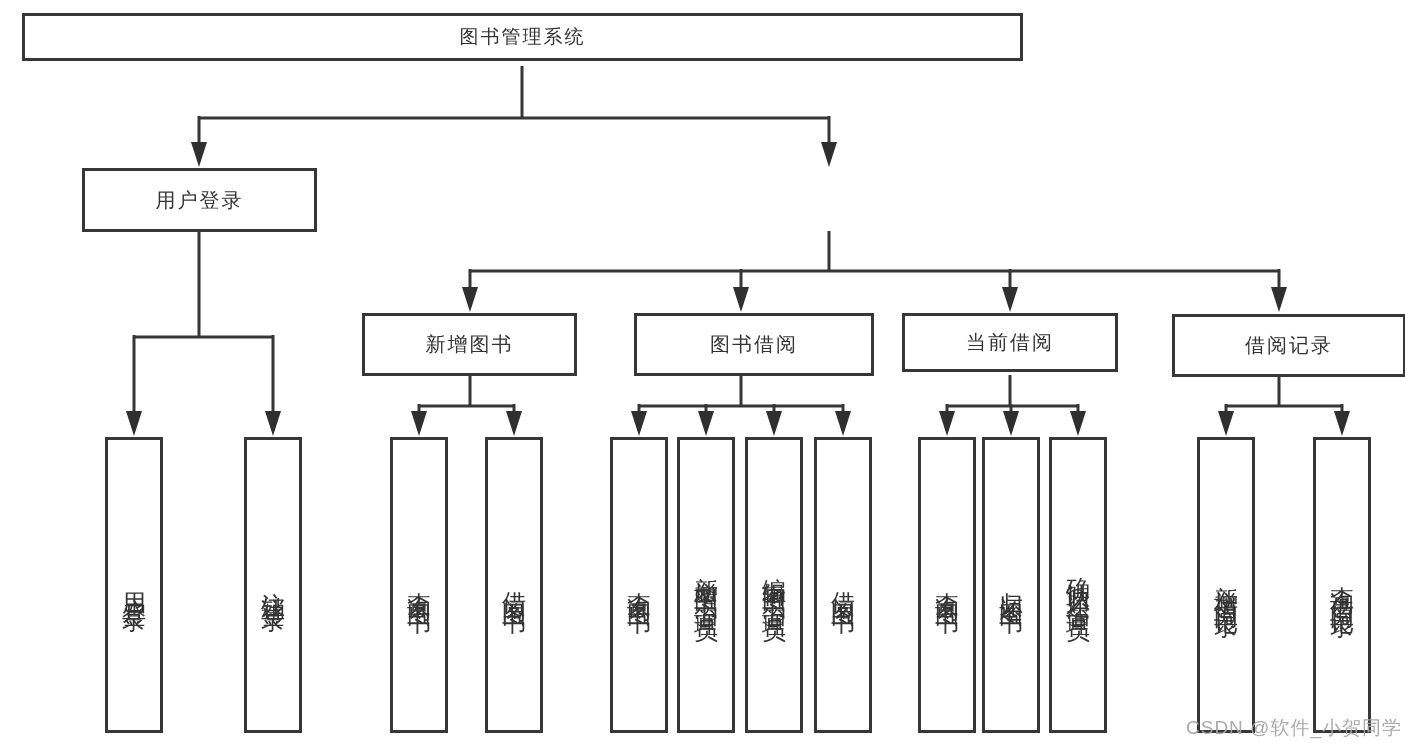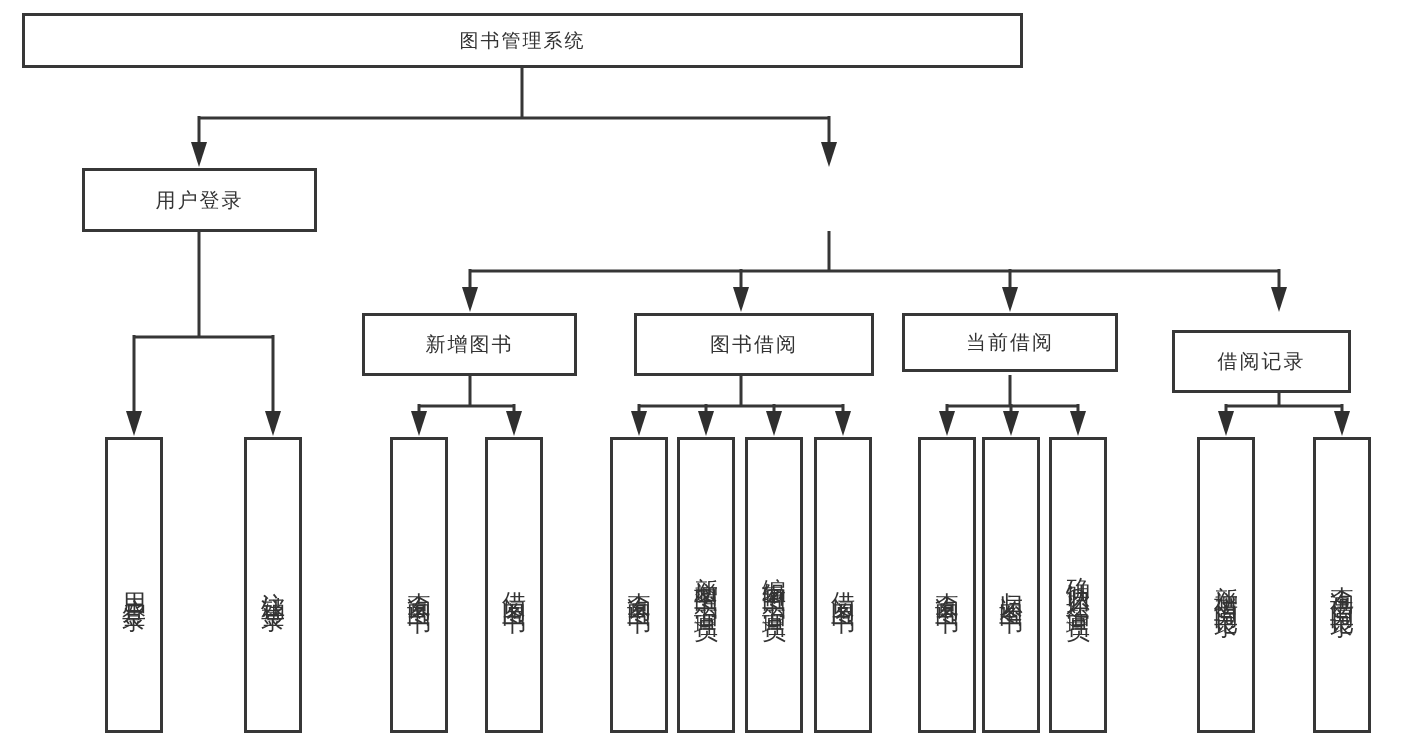--- a/index.html
+++ b/index.html
@@ -29,28 +29,28 @@
     align-items: center;
     justify-content: center;
     z-index: 1;
   }
   .node .lbl {
     font-size: 20px;
     letter-spacing: 2px;
     color: #333333;
     white-space: nowrap;
   }
-  .root-box   { left: 22px;   top: 13px;  width: 1001px; height: 55px; }
+  .root-box   { left: 22px;   top: 13px;  width: 1001px; height: 48px; }
   .root-box .lbl { font-size: 19px; }
   .n2a { left: 82px;   top: 168px; width: 235px; height: 64px; }
   .n2b { left: 712px;  top: 168px; width: 233px; height: 64px; }
   .n3a { left: 362px;  top: 313px; width: 215px; height: 63px; }
   .n3b { left: 634px;  top: 313px; width: 240px; height: 63px; }
   .n3c { left: 902px;  top: 313px; width: 216px; height: 59px; }
-  .n3d { left: 1172px; top: 330px; width: 179px; height: 63px; }
+  .n3d { left: 1172px; top: 314px; width: 234px; height: 63px; }
   .leaf {
     position: absolute;
     top: 437px;
     width: 58px;
     height: 296px;
     background: #ffffff;
     border: 3px solid #373737;
     display: flex;
     align-items: center;
     justify-content: center;
@@ -199,14 +199,15 @@
     <span class="vtext">确认归还（管理员）</span>
   </div>
 
   <div class="leaf lf12">
     <span class="vtext">新增借阅记录</span>
   </div>
   <div class="leaf lf13">
     <span class="vtext">查询借阅记录</span>
   </div>
 
+  <div class="watermark">CSDN @软件_小贺同学</div>
 
 </div>
 
 </body></html>

